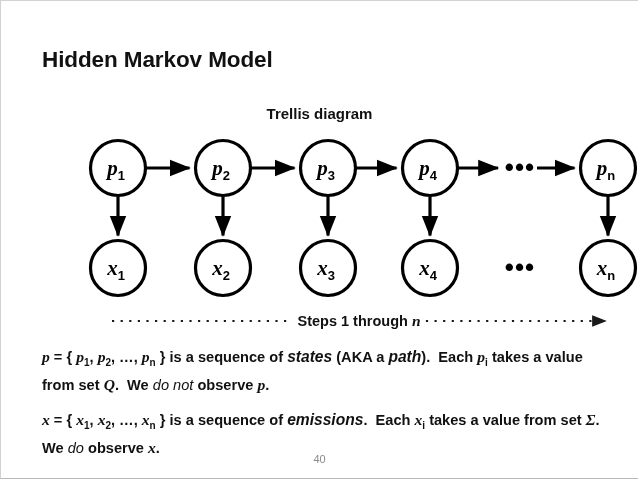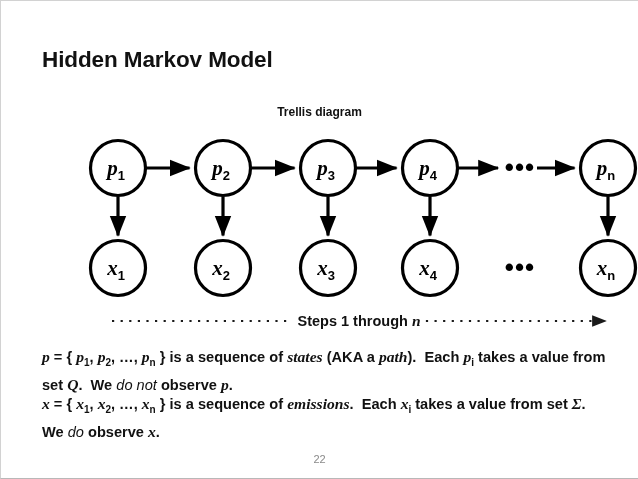--- a/index.html
+++ b/index.html
@@ -36,21 +36,21 @@
     white-space: nowrap;
   }
 
   
   .diagram-caption {
     position: absolute;
     left: 0;
     right: 0;
     top: 104px;
     text-align: center;
-    font-size: 12px;
+    font-size: 15px;
     font-weight: 600;
     color: #111111;
   }
 
   
   #trellis {
     position: absolute;
     left: 0;
     top: 128px;
     width: 638px;
@@ -117,24 +117,24 @@
   .body-text {
     position: absolute;
     left: 41px;
     width: 566px;
     font-size: 14.6px;
     line-height: 21.5px;
     color: #111111;
     font-weight: 600;
   }
   #para-1 { top: 345px; }
-  #para-2 { top: 392px; }
+  #para-2 { top: 408px; }
 
   .body-text i {
-    font-family: Liberation Serif, serif;
+    font-family: Liberation Sans, sans-serif;
     font-style: italic;
     font-size: 15.6px;
     font-weight: bold;
   }
   .body-text b {
     font-weight: normal;
     font-style: italic;
   }
   .var {
     font-family: "Liberation Serif", serif;
@@ -241,15 +241,15 @@
           <line x1="385.9" y1="192" x2="566" y2="192" class="steps-dotted" marker-end="url(#arrowhead-dot)"></line>
           <text x="319" y="197" text-anchor="middle" class="steps-label">Steps 1 through <tspan class="steps-label-italic">n</tspan></text>
         </g>
     </svg>
   </div>
 
   <div class="body-text" id="para-1"><span class="var">p</span> = { <span class="var">p<sub>1</sub></span>, <span class="var">p<sub>2</sub></span>, …, <span class="var">p<sub>n</sub></span> } is a sequence of <i>states</i> (AKA a <i>path</i>).&nbsp; Each <span class="var">p<sub>i</sub></span> takes a value from set <span class="var">Q</span>.&nbsp; We <b>do not</b> observe <span class="var">p</span>.</div>
 
   <div class="body-text" id="para-2"><span class="var">x</span> = { <span class="var">x<sub>1</sub></span>, <span class="var">x<sub>2</sub></span>, …, <span class="var">x<sub>n</sub></span> } is a sequence of <i>emissions</i>.&nbsp; Each <span class="var">x<sub>i</sub></span> takes a value from set <span class="var">Σ</span>.&nbsp; We <b>do</b> observe <span class="var">x</span>.</div>
 
-  <div class="page-number">22</div>
+  <div class="page-number">40</div>
 
 </div>
 
 </body></html>

